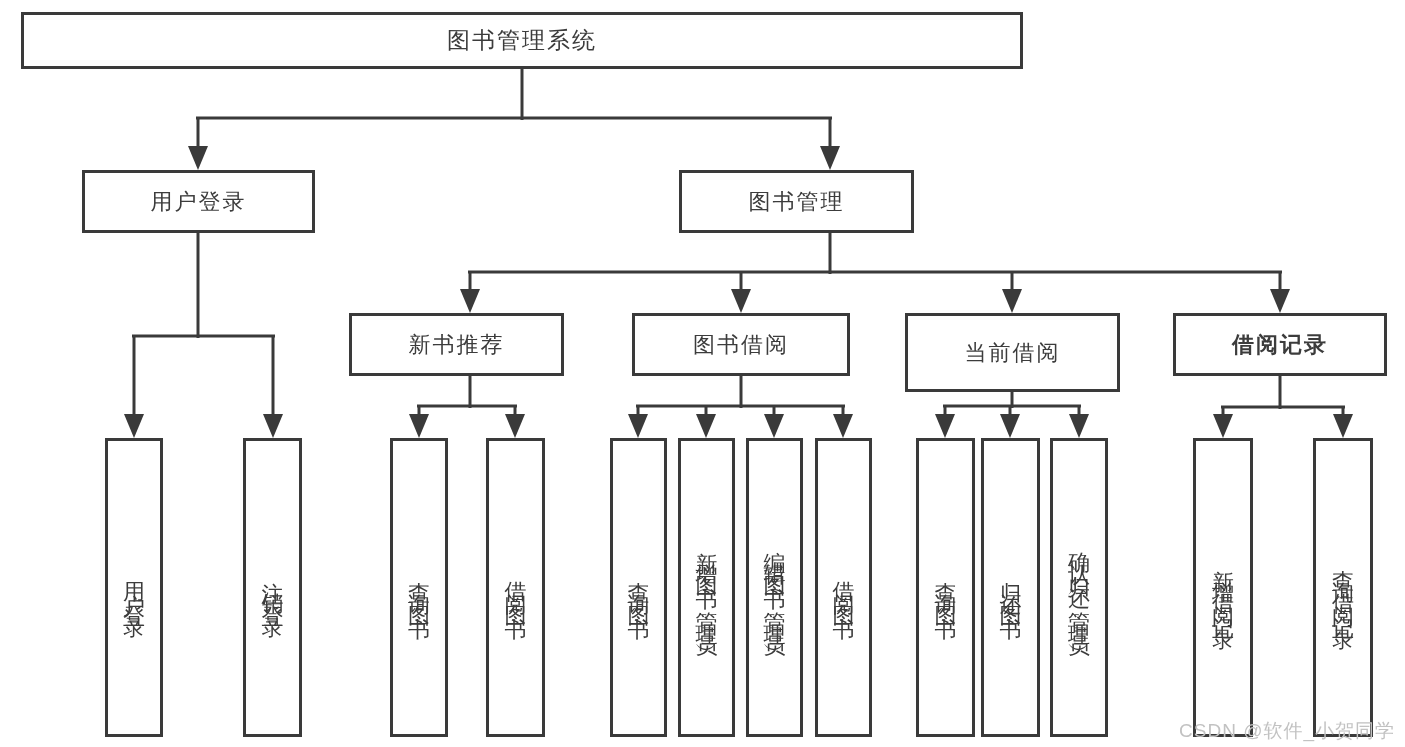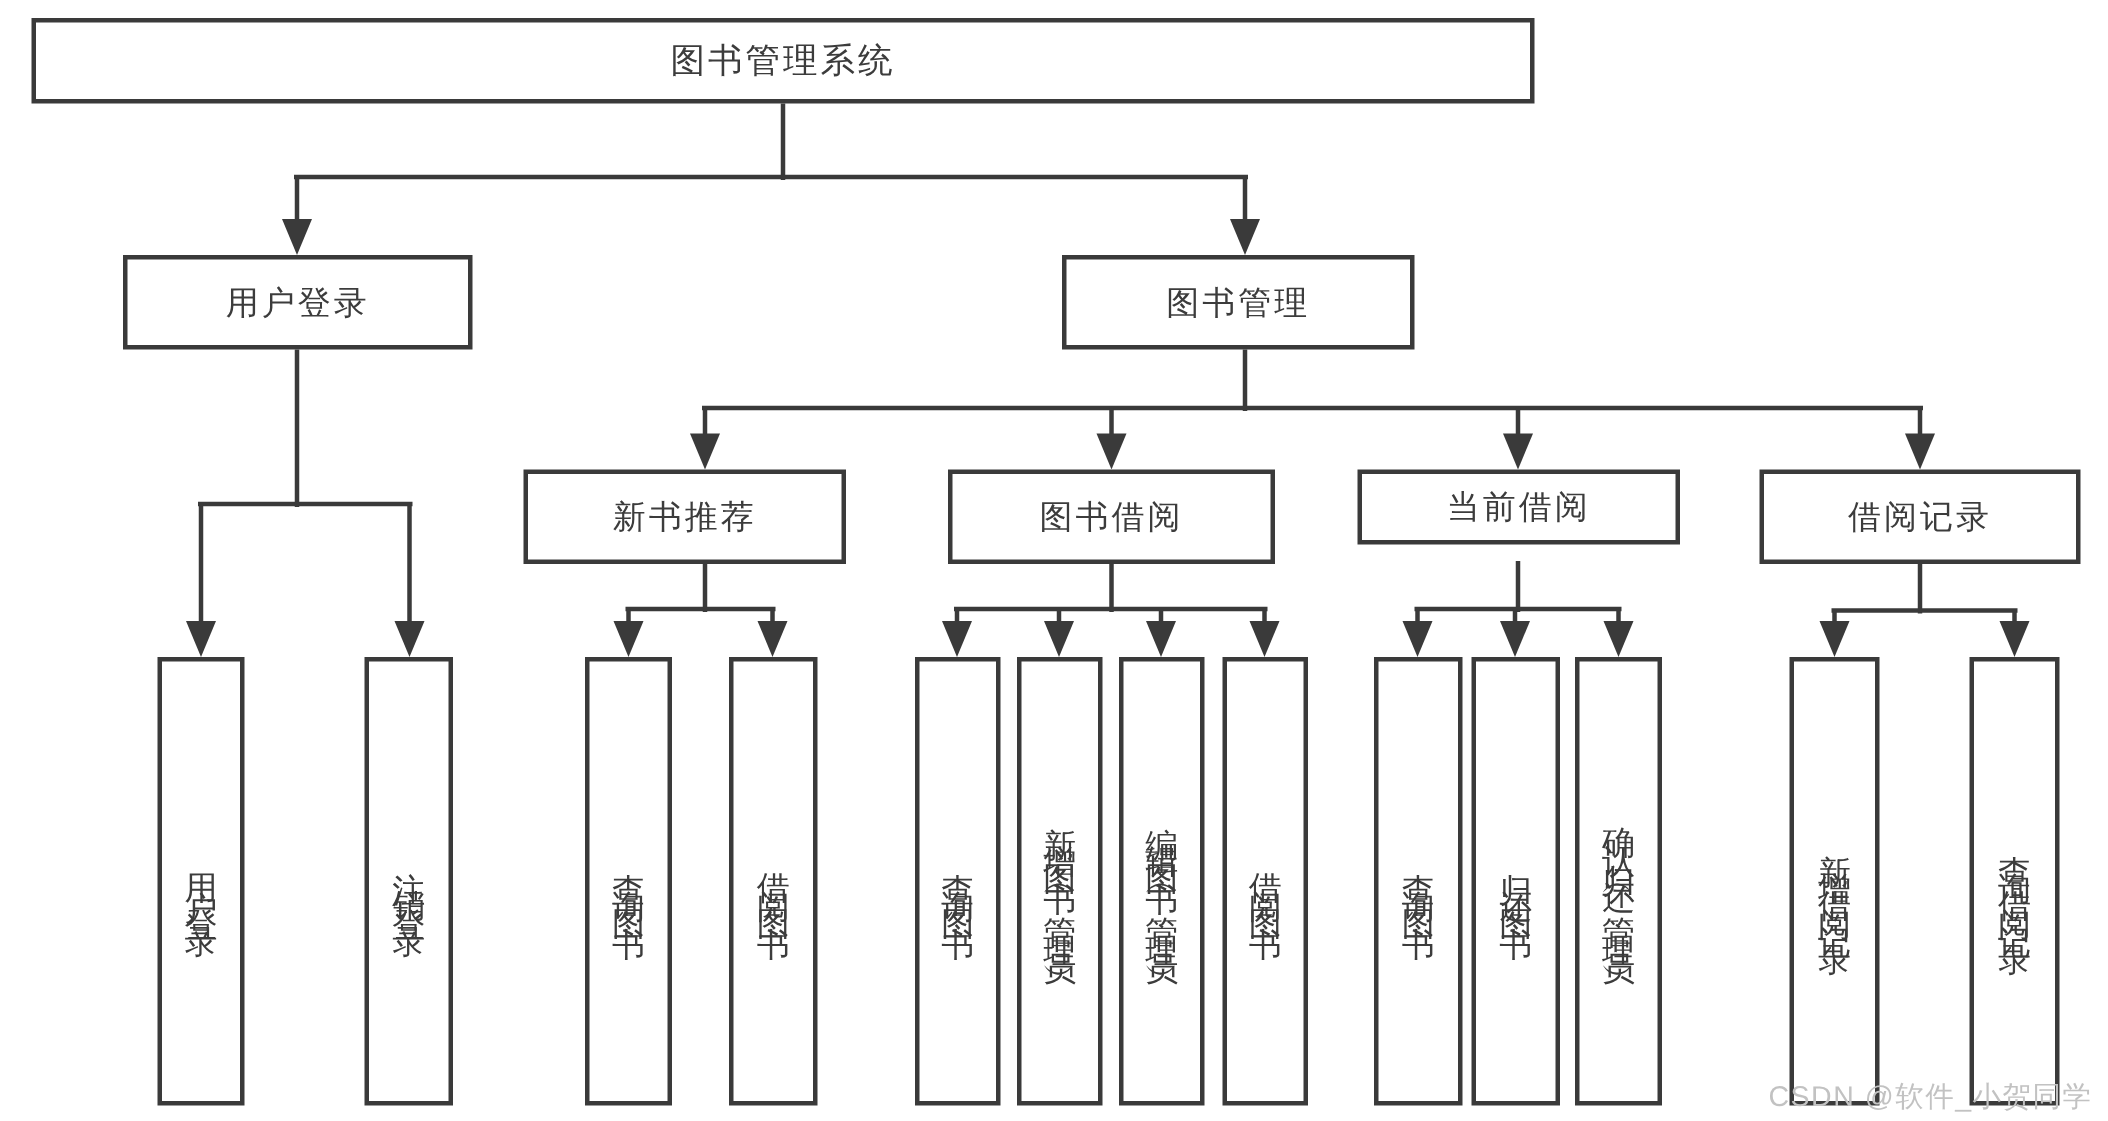--- a/index.html
+++ b/index.html
@@ -111,34 +111,34 @@
     </g>
   </svg>
 
   <div class="box" style="left:21px;top:12px;width:1002px;height:57px;">
     <span class="root-label">图书管理系统</span>
   </div>
 
   <div class="box" style="left:82px;top:170px;width:233px;height:63px;">
     <span class="hlabel">用户登录</span>
   </div>
-  <div class="box" style="left:708px;top:170px;width:235px;height:63px;">
+  <div class="box" style="left:679px;top:170px;width:235px;height:63px;">
     <span class="hlabel">图书管理</span>
   </div>
 
   <div class="box" style="left:349px;top:313px;width:215px;height:63px;">
     <span class="hlabel">新书推荐</span>
   </div>
   <div class="box" style="left:632px;top:313px;width:218px;height:63px;font-family:Liberation Mono, monospace;">
     <span class="hlabel">图书借阅</span>
   </div>
-  <div class="box" style="left:905px;top:313px;width:215px;height:50px;">
+  <div class="box" style="left:905px;top:313px;width:215px;height:79px;">
     <span class="hlabel">当前借阅</span>
   </div>
-  <div class="box" style="left:1173px;top:313px;width:214px;height:63px;">
+  <div class="box" style="left:1173px;top:313px;width:214px;height:63px;font-weight:bold;">
     <span class="hlabel">借阅记录</span>
   </div>
 
   <div class="box" style="left:105px;top:438px;width:58px;height:299px;">
     <span class="vlabel">用户登录</span>
   </div>
   <div class="box" style="left:243px;top:438px;width:59px;height:299px;">
     <span class="vlabel">注销登录</span>
   </div>
 

